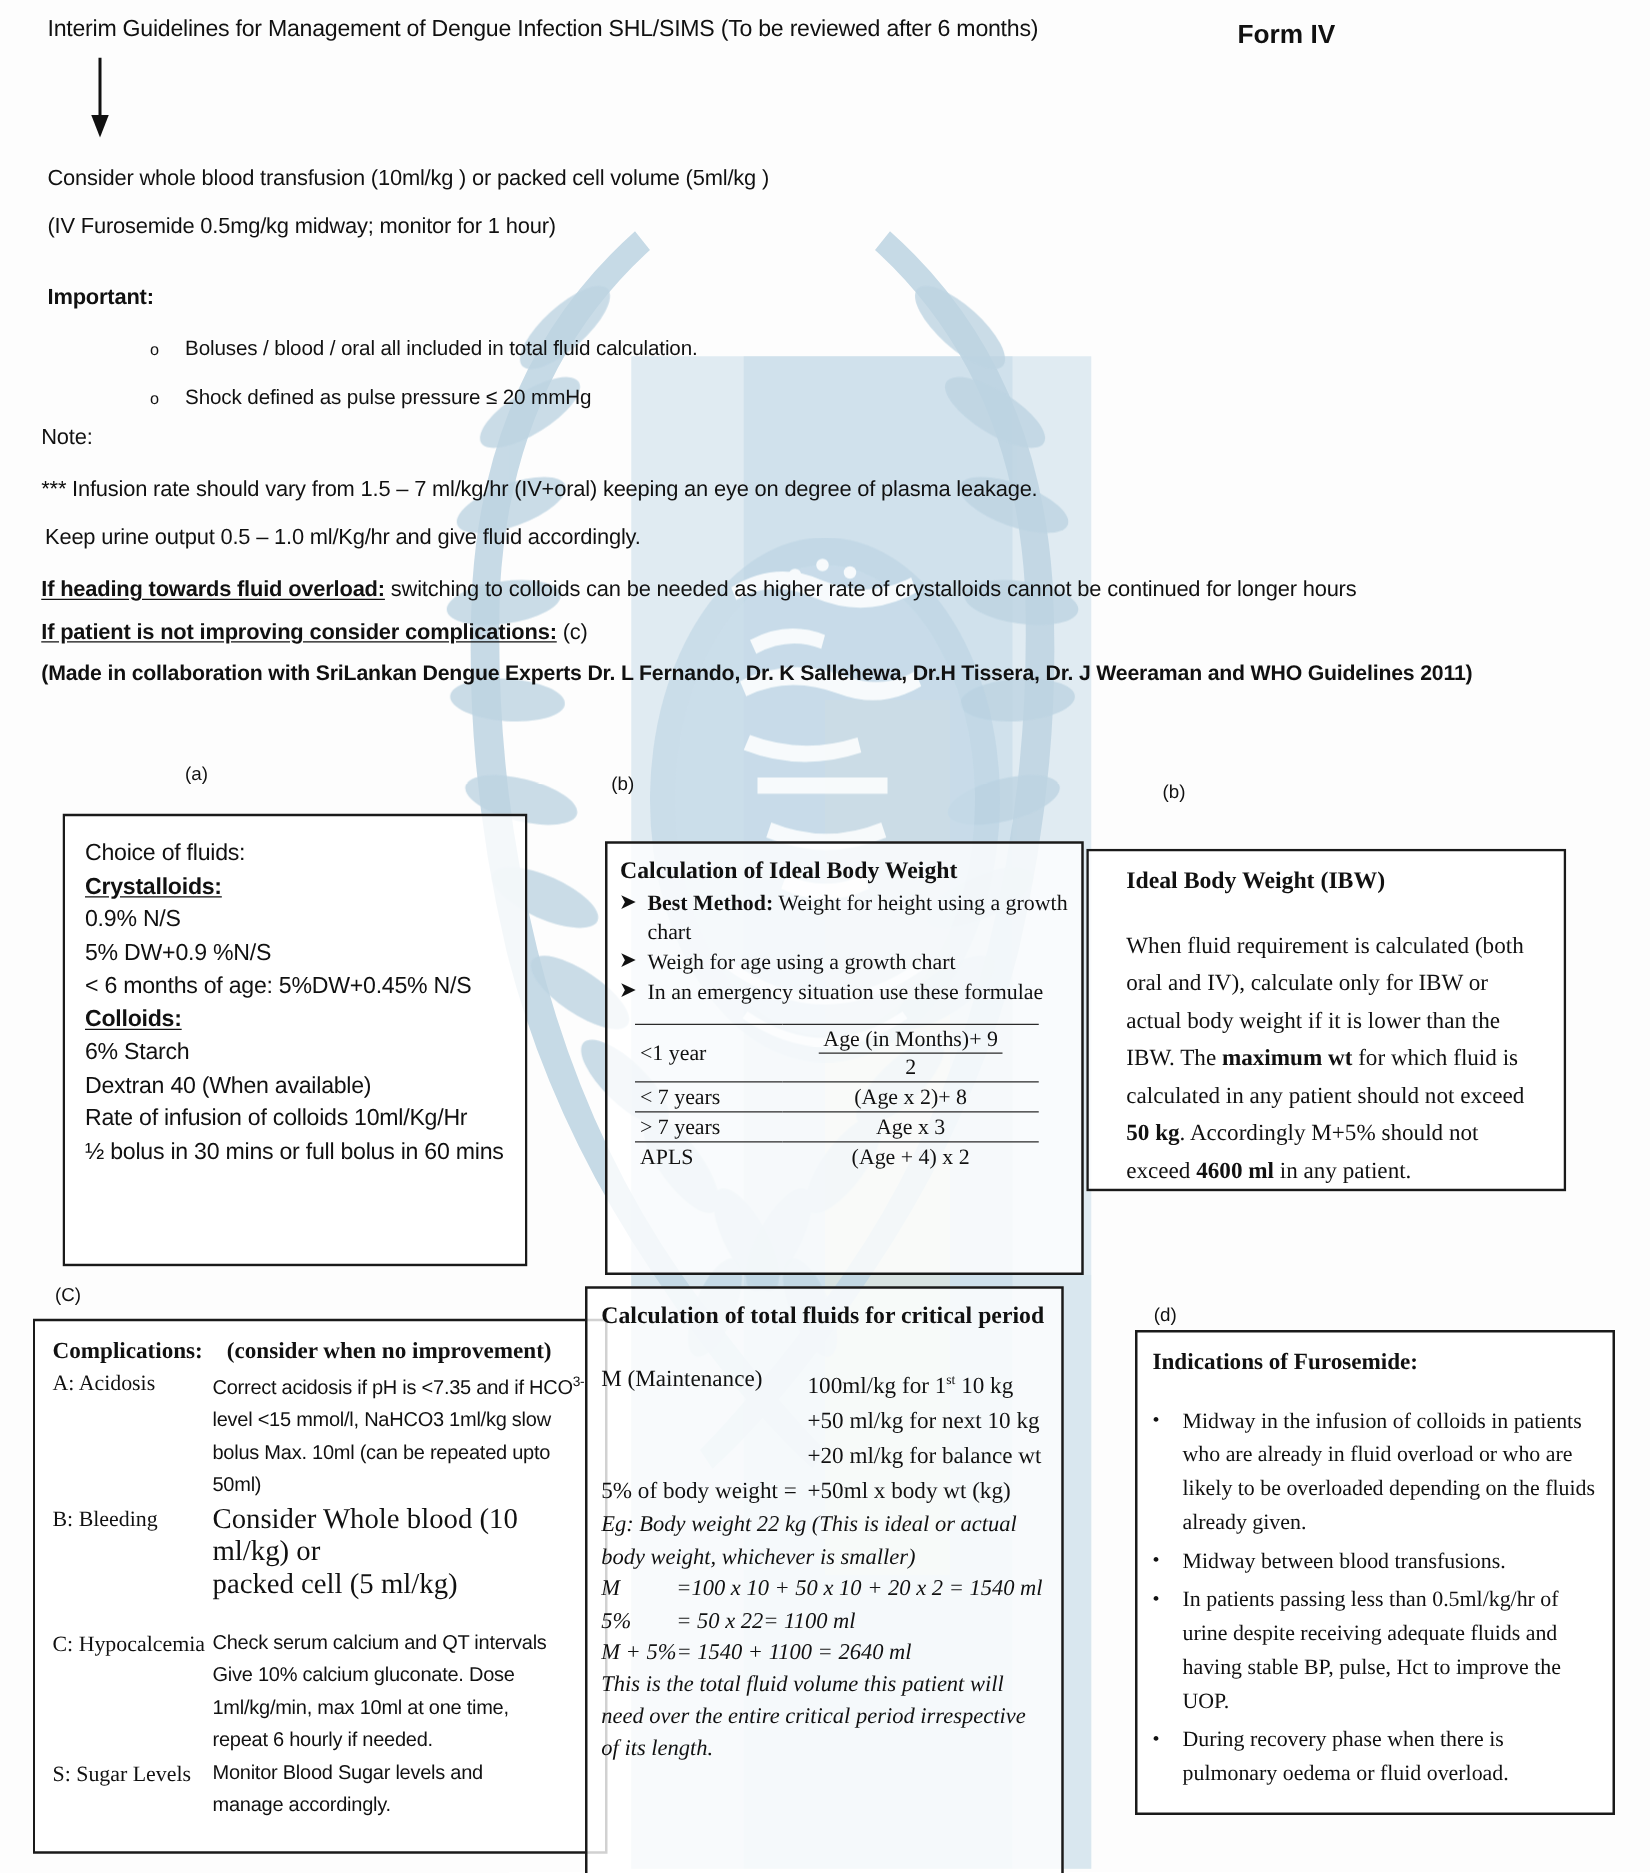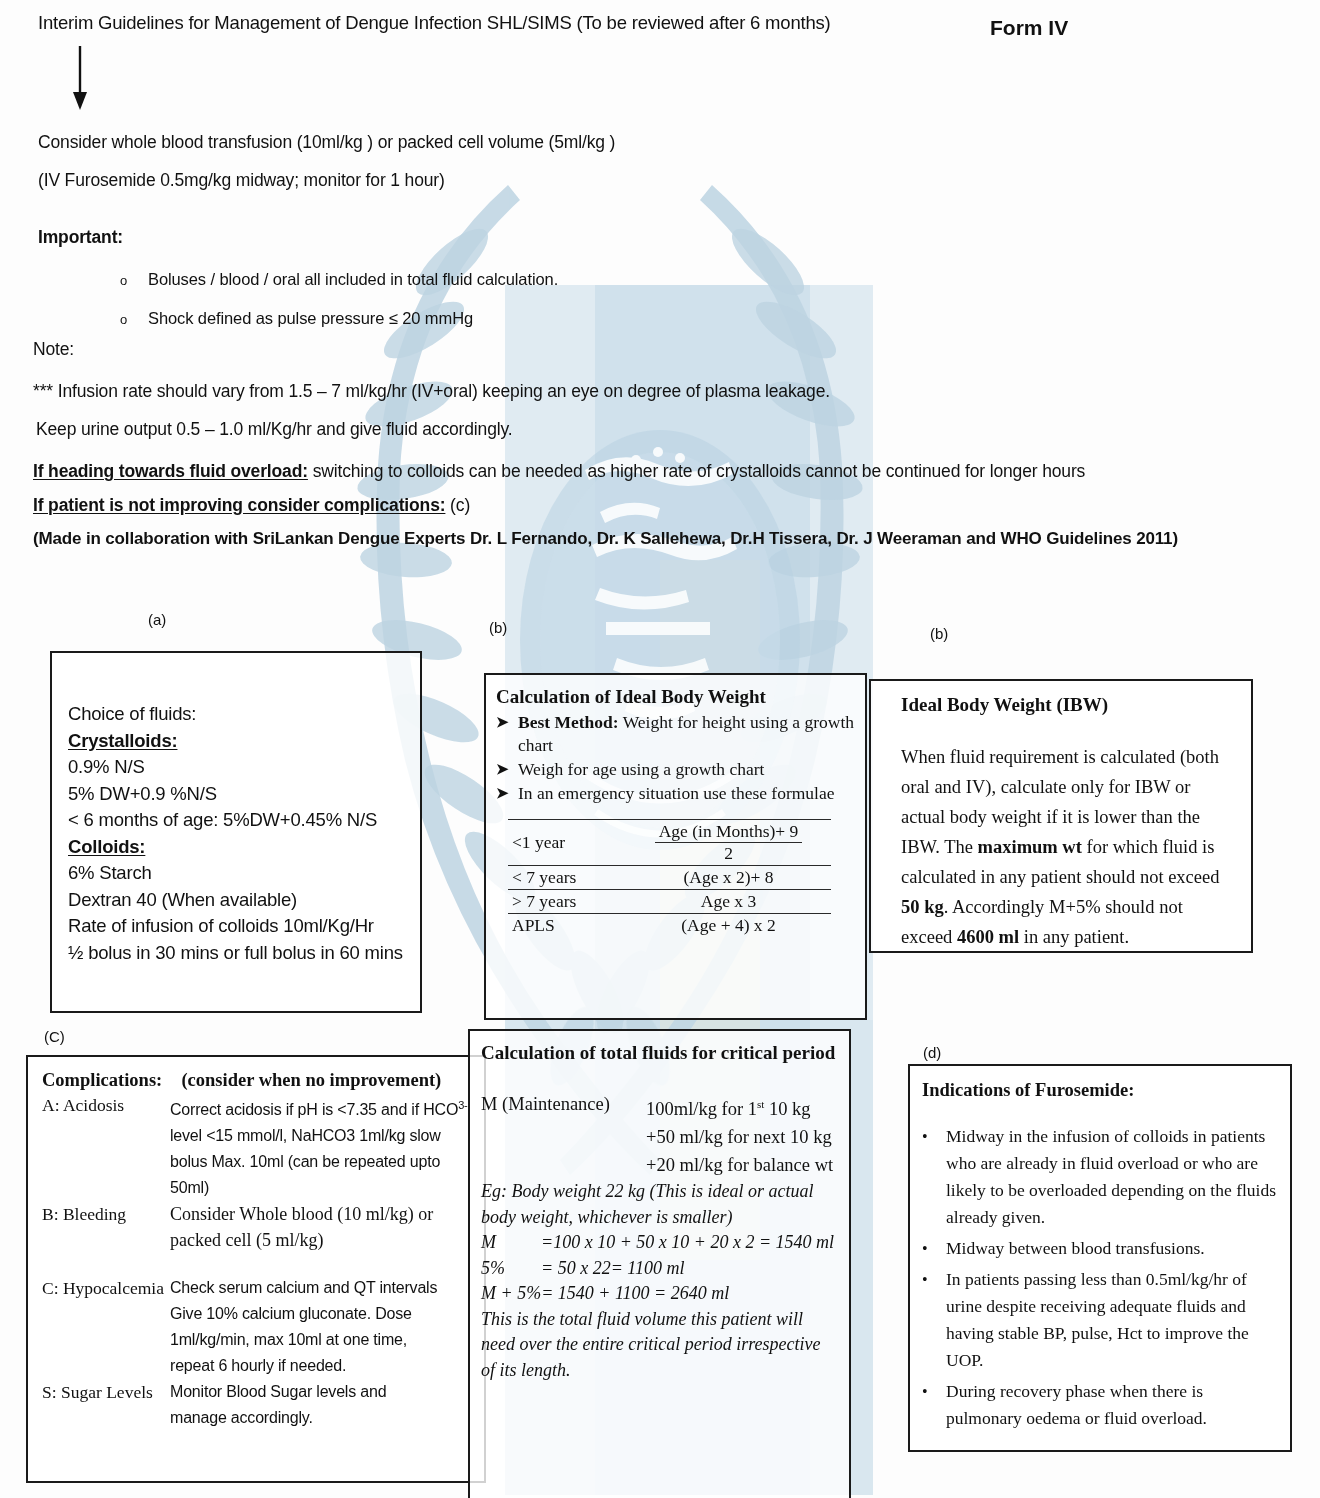--- a/index.html
+++ b/index.html
@@ -91,21 +91,21 @@
     position: absolute;
     border: 2px solid #1a1a1a;
     background: rgba(255,255,255,0.80);
     box-sizing: border-box;
     z-index: 2;
   }
   .box.serif { font-family: "Liberation Serif", serif; }
 
   
   #box-fluids { left: 50px; top: 651px; width: 372px; height: 362px; }
-  #box-fluids .inner { padding: 16px 0 0 16px; margin-top: 32px; }
+  #box-fluids .inner { padding: 16px 0 0 16px; }
   #box-fluids .ln {
     font-size: 18.5px;
     line-height: 26.5px;
     letter-spacing: -0.2px;
     white-space: nowrap;
   }
   #box-fluids .hd {
     font-weight: bold;
     text-decoration: underline;
     text-underline-offset: 2px;
@@ -181,21 +181,21 @@
     font-family: "Liberation Serif", serif;
     font-size: 17.5px;
   }
   .comp-row .v {
     flex: 1;
     font-family: "Liberation Sans", sans-serif;
     font-size: 16px;
     line-height: 26px;
     letter-spacing: -0.2px;
   }
-  .comp-row .v.serifv { font-family: "Liberation Serif", serif; font-size: 18px; letter-spacing: 0; }
+  .comp-row .v.serifv { font-family: "Liberation Serif", serif; font-size: 23px; letter-spacing: 0; }
   .comp-gap { height: 22px; }
   sup.hco { font-size: 11px; vertical-align: super; }
 
   
   #box-fluidcalc { left: 468px; top: 1029px; width: 383px; height: 500px; }
   #box-fluidcalc .inner { padding: 11px 10px 0 11px; }
   #box-fluidcalc .title { font-size: 19px; font-weight: bold; }
   .fc-row { display: flex; font-size: 18.5px; line-height: 28px; }
   .fc-row .k { width: 165px; flex: 0 0 165px; }
   .fc-row .v { flex: 1; }
@@ -471,20 +471,24 @@
 
       <div class="fc-row">
         <div class="k">M (Maintenance)</div>
         <div class="v">
           <div><span>100ml/kg for 1</span><sup class="ord">st</sup><span> 10 kg</span></div>
           <div>+50 ml/kg for next 10 kg</div>
           <div>+20 ml/kg for balance wt</div>
         </div>
       </div>
 
+      <div class="fc-row">
+        <div class="k">5% of body weight =</div>
+        <div class="v">+50ml x body wt (kg)</div>
+      </div>
 
       <div class="fc-italic">Eg: Body weight 22 kg (This is ideal or actual body weight, whichever is smaller)</div>
 
       <div class="fci-row">
         <div class="k">M</div>
         <div class="v">=100 x 10 + 50 x 10 + 20 x 2 = 1540 ml</div>
       </div>
       <div class="fci-row">
         <div class="k">5%</div>
         <div class="v">= 50 x 22= 1100 ml</div>

